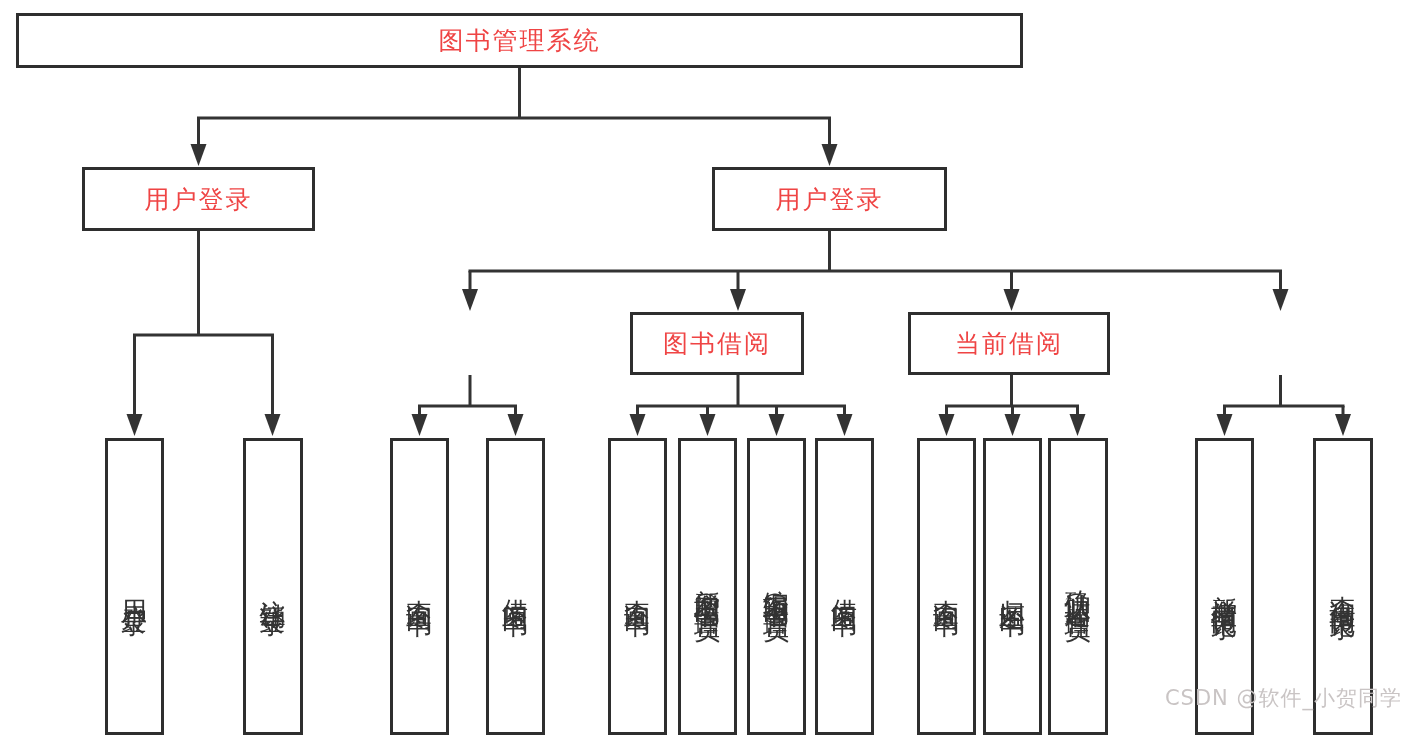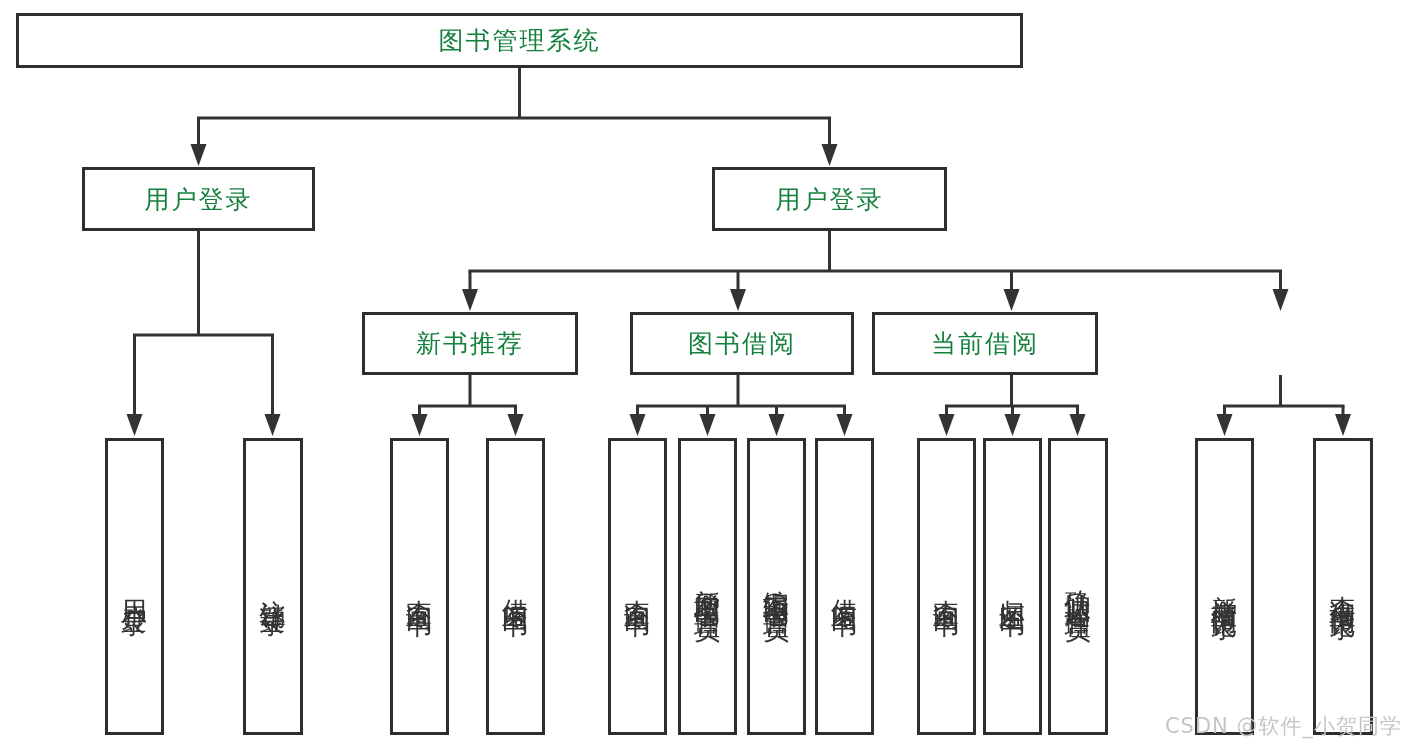--- a/index.html
+++ b/index.html
@@ -6,28 +6,28 @@
   .stage {
     position:relative; width:1405px; height:747px; background:#ffffff;
     font-family:"DejaVu Sans","Liberation Sans",sans-serif; overflow:hidden;
   }
   svg.connectors { position:absolute; left:0; top:0; }
   .node {
     position:absolute; box-sizing:border-box; border:3px solid #2e2e2e;
     background:#ffffff; display:flex; align-items:center; justify-content:center;
   }
   .node .lbl {
-    font-size:25px; letter-spacing:2px; color:#15803d; line-height:1; white-space:nowrap;
+    font-size:25px; letter-spacing:2px; color:#ef4444; line-height:1; white-space:nowrap;
   }
   .node .vlbl {
     writing-mode:vertical-rl; text-orientation:mixed;
     font-size:26px; letter-spacing:4px; color:#333333; line-height:1;
   }
   .watermark {
-    position:absolute; top:712px; right:3px; font-size:21px; letter-spacing:1px;
+    position:absolute; top:684px; right:3px; font-size:21px; letter-spacing:1px;
     color:#c9c4c4; white-space:nowrap;
   }
 </style>
 </head>
 <body>
 
 <div class="stage">
 
   <svg class="connectors" width="1405" height="747" viewBox="0 0 1405 747">
     <g stroke="#333333" stroke-width="3" fill="none">
@@ -99,27 +99,24 @@
     <span class="lbl">图书管理系统</span>
   </div>
 
   <div class="node" style="left:82px;top:167px;width:233px;height:64px">
     <span class="lbl">用户登录</span>
   </div>
   <div class="node" style="left:712px;top:167px;width:235px;height:64px">
     <span class="lbl">用户登录</span>
   </div>
 
-  <div class="node" style="left:362px;top:312px;width:216px;height:63px">
-    <span class="lbl">新书推荐</span>
-  </div>
-  <div class="node" style="left:630px;top:312px;width:224px;height:63px">
+  <div class="node" style="left:630px;top:312px;width:174px;height:63px">
     <span class="lbl">图书借阅</span>
   </div>
-  <div class="node" style="left:872px;top:312px;width:226px;height:63px">
+  <div class="node" style="left:908px;top:312px;width:202px;height:63px">
     <span class="lbl">当前借阅</span>
   </div>
 
   <div class="node" style="left:105px;top:438px;width:59px;height:297px">
     <span class="vlbl">用户登录</span>
   </div>
   <div class="node" style="left:243px;top:438px;width:60px;height:297px">
     <span class="vlbl">注销登录</span>
   </div>
 

